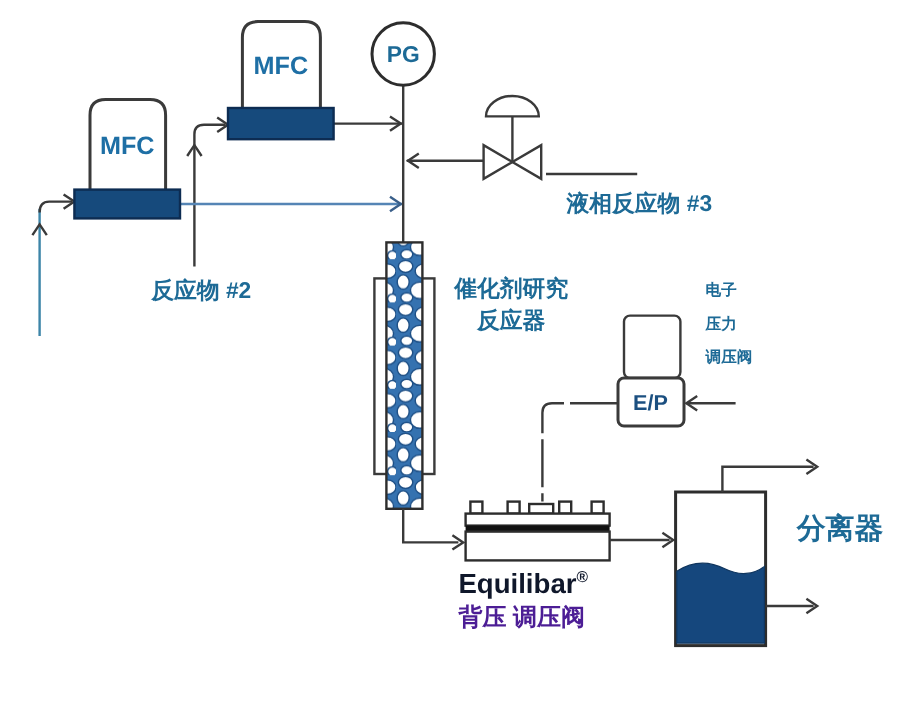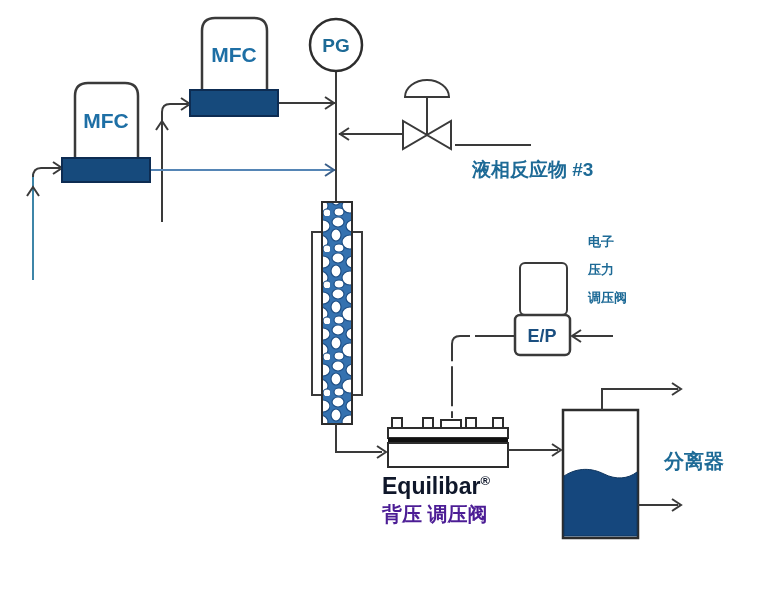--- a/index.html
+++ b/index.html
@@ -7,21 +7,21 @@
           font-family:"Liberation Sans","DejaVu Sans",sans-serif;}
   svg.diagram{position:absolute;left:0;top:0;}
   .lbl{position:absolute;font-weight:bold;color:#1d6a96;white-space:nowrap;}
   .lbl-reactant{font-size:19px;}
   .lbl-center{text-align:center;white-space:normal;}
   .lbl-reactor{left:363px;top:229px;width:126px;font-size:19px;line-height:26px;}
   .lbl-epreg{left:588px;top:229px;font-size:13px;line-height:28px;font-family:Liberation Mono, monospace;}
   .lbl-equilibar{left:382px;top:473px;font-size:23px;color:#0f172a;}
   .lbl-equilibar sup{font-size:13px;}
   .lbl-equilibar-sub{left:382px;top:501px;font-size:20px;color:#4c1d95;}
-  .lbl-separator{left:664px;top:448px;font-size:20px;}
+  .lbl-separator{left:664px;top:424px;font-size:24px;}
   .svgtext{font-family:"Liberation Sans","DejaVu Sans",sans-serif;font-weight:bold;}
 </style>
 </head>
 <body>
 
 <div class="canvas">
 
 <svg class="diagram" width="768" height="593" viewBox="0 0 768 593">
   <defs>
     <pattern id="catalyst" width="30" height="36" patternUnits="userSpaceOnUse">
@@ -118,23 +118,28 @@
     <path d="M564,476 C578,467 592,468 604,474 C616,480 628,479 637,472 L637,536 L564,536 Z" fill="#15477d" stroke="#10365f" stroke-width="1"></path>
   </g>
 
   <path d="M602,410 L602,389 L678,389" fill="none" stroke="#3a3a3a" stroke-width="2"></path>
   <path d="M672,383 L681,389 L672,395" fill="none" stroke="#3a3a3a" stroke-width="2"></path>
   <line x1="638" y1="505" x2="678" y2="505" stroke="#3a3a3a" stroke-width="2"></line>
   <path d="M672,499 L681,505 L672,511" fill="none" stroke="#3a3a3a" stroke-width="2"></path>
 </svg>
 
 
+<div class="lbl lbl-reactant" style="left:126px;top:229px;">反应物 #2</div>
 
 <div class="lbl lbl-reactant" style="left:432px;top:157px;margin-left:40px;">液相反应物 #3</div>
 
+<div class="lbl lbl-center lbl-reactor">
+  <div>催化剂研究</div>
+  <div>反应器</div>
+</div>
 
 <div class="lbl lbl-epreg">
   <div>电子</div>
   <div>压力</div>
   <div>调压阀</div>
 </div>
 
 <div class="lbl lbl-equilibar">
   <span>Equilibar</span><sup>®</sup>
 </div>

